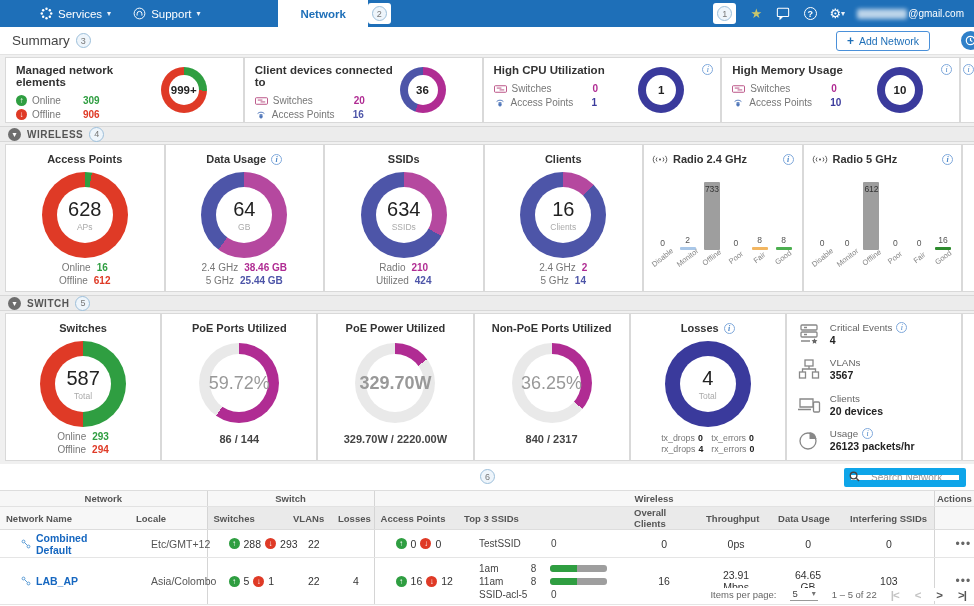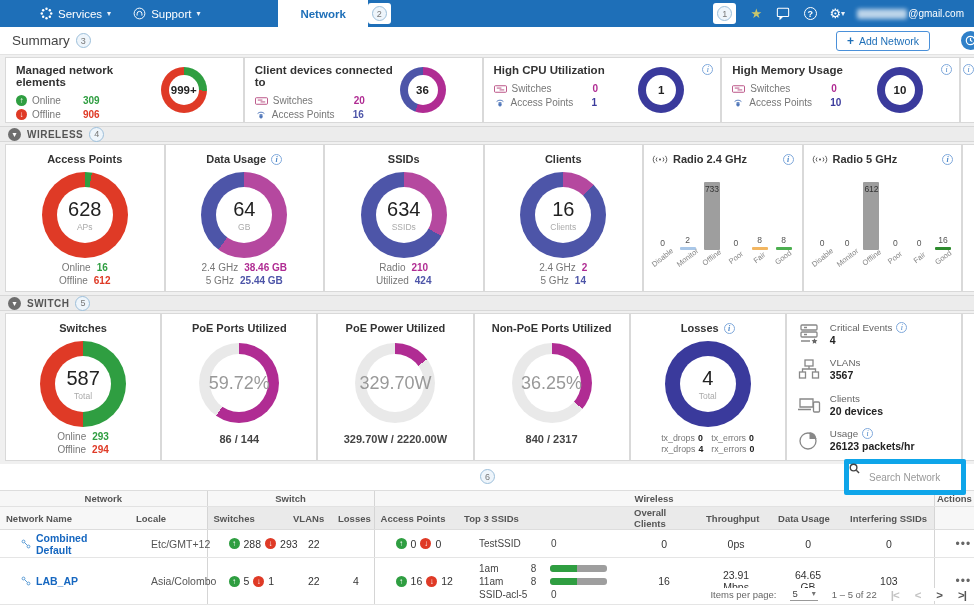--- a/index.html
+++ b/index.html
@@ -112,21 +112,21 @@
   .c-blue { color:#4d55a8; } .c-navy { color:#3a3a9c; } .c-orange { color:#e8960f; }
 
   .badge { width:11px; height:11px; border-radius:50%; color:#fff; font-size:8px; display:inline-flex;
     align-items:center; justify-content:center; flex:none; }
   .badge.up { background:#2f9e41; } .badge.down { background:#df3a26; }
 
   
   .table-wrap { background:#fff; position:relative; height:144px; }
   .search-row { height:26px; display:flex; align-items:center; justify-content:flex-end; padding-right:8px; position:relative; }
   .search-box { position:relative; width:122px; }
-  .search-box input { width:100%; height:36px; border:5px solid #0ea5e9; border-radius:2px; font-size:10px; padding:0 4px 0 20px; color:#333; outline:none; }
+  .search-box input { width:100%; height:19px; border:7px solid #0ea5e9; border-radius:2px; font-size:10px; padding:0 4px 0 20px; color:#333; outline:none; }
   .search-box input::placeholder { color:#999; }
   .search-ic { position:absolute; left:5px; top:4px; }
   .callout-6 { position:absolute; left:480px; top:5px; }
 
   table { border-collapse:collapse; table-layout:fixed; width:974px; font-size:10.5px; color:#333; }
   th { font-size:9.5px; color:#555; font-weight:bold; }
   .grp-row th { background:#f7f7f7; height:16px; border-top:1px solid #ddd; border-bottom:1px solid #e2e2e2; text-align:center; }
   .sub-row th { height:17px; background:#f7f7f7; border-bottom:1px solid #ddd; padding:0 6px; text-align:left; font-weight:bold; }
   .sub-row th.shade { background:#eaeaea; }
   .gL { border-left:1px solid #d5d5d5; }
@@ -591,21 +591,21 @@
           <span class="d-num">59.72%</span>
         </div>
     </div>
     <div class="g-bottom">86 / 144</div>
   </div>
 
   <div class="card w-card">
     <div class="w-title">
         <span>PoE Power Utilized</span>
       </div>
-    <div class="donut g80" style="background: conic-gradient(rgb(176, 44, 147) 0deg, rgb(176, 44, 147) 53.46deg, rgb(233, 233, 233) 53.46deg, rgb(233, 233, 233) 360deg);">
+    <div class="donut g80" style="background: conic-gradient(rgb(176, 44, 147) 0deg, rgb(176, 44, 147) 53.46deg, rgb(233, 233, 233) 53.46deg, rgb(233, 233, 233) 360deg); font-weight: bold;">
       <div class="donut-center">
           <span class="d-num">329.70W</span>
         </div>
     </div>
     <div class="g-bottom">329.70W / 2220.00W</div>
   </div>
 
   <div class="card w-card">
     <div class="w-title">
         <span>Non-PoE Ports Utilized</span>

